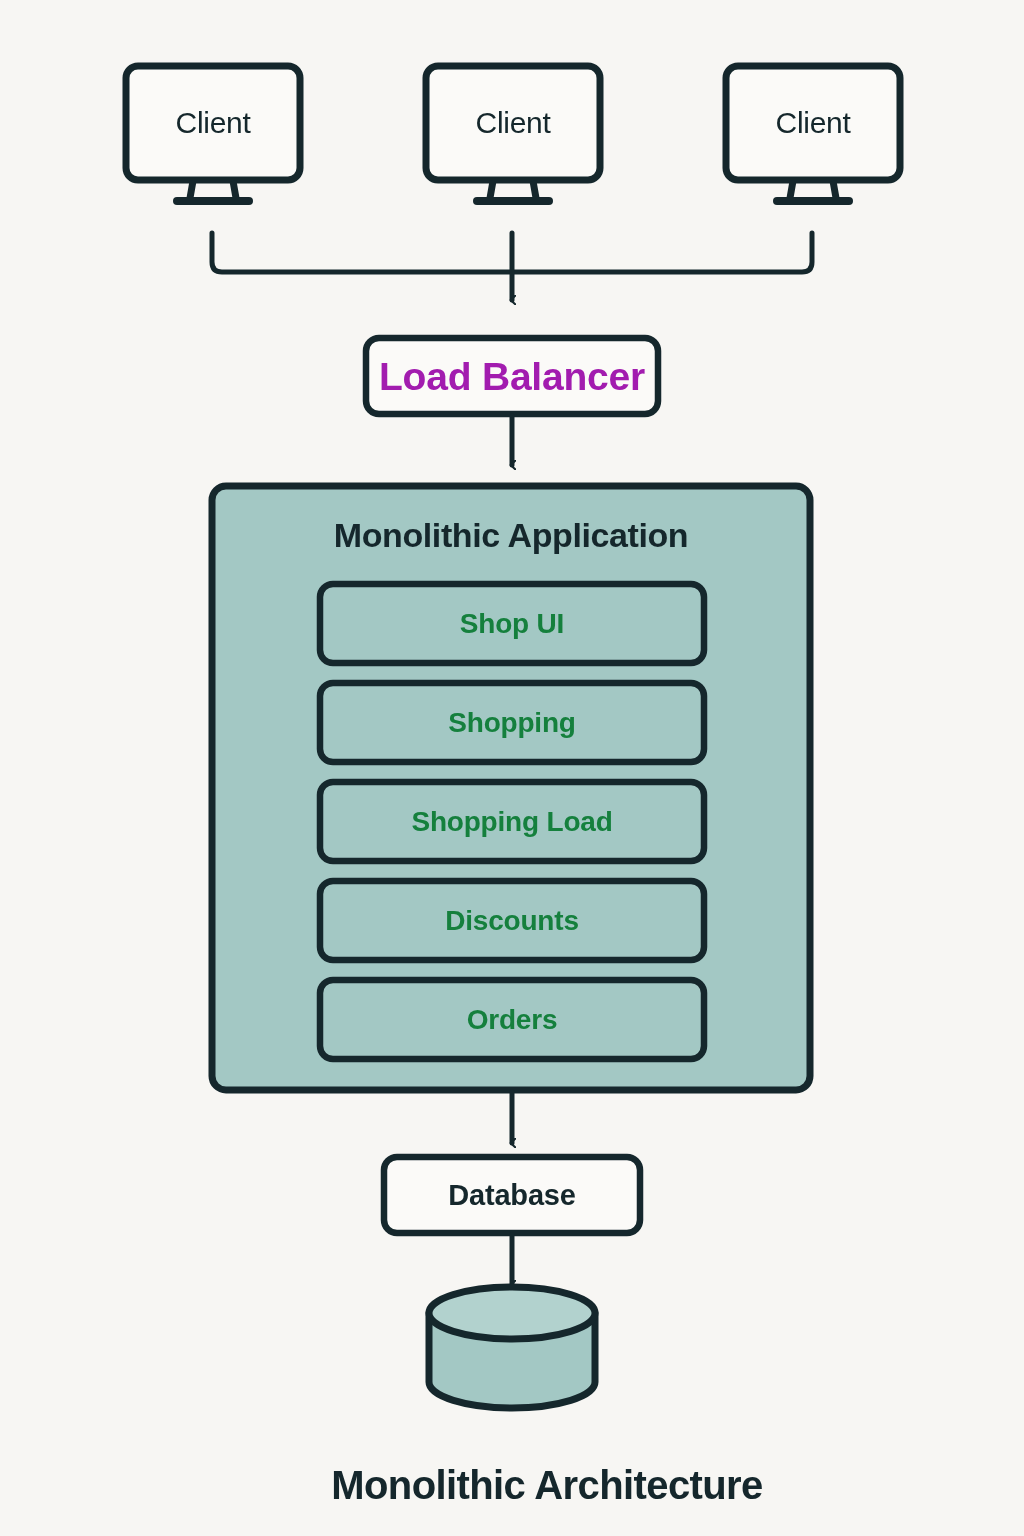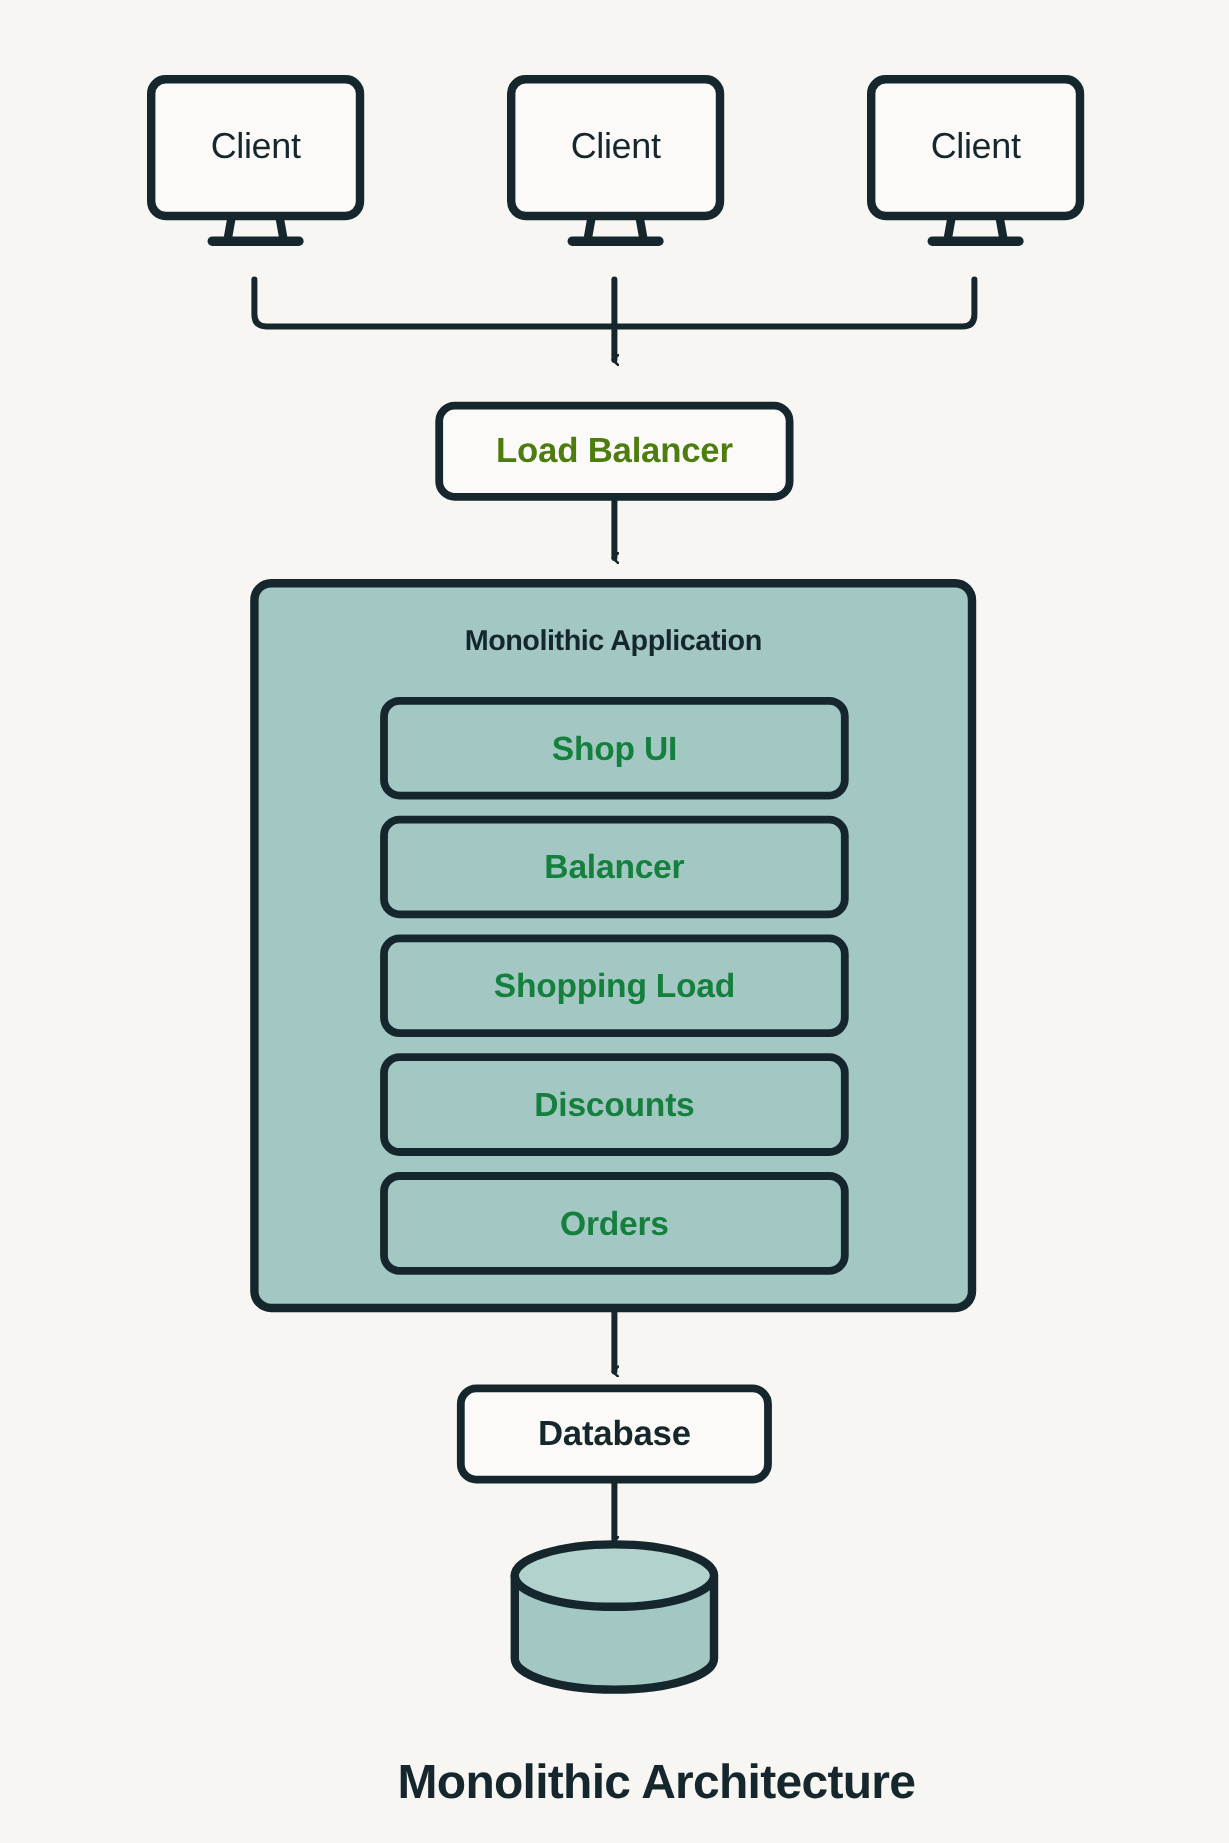--- a/index.html
+++ b/index.html
@@ -45,28 +45,28 @@
     letter-spacing: -0.3px;
   }
 
   .client-label {
     font-size: 30px;
     font-weight: 400;
     color: #15272c;
   }
 
   .lb-label {
-    font-size: 29px;
+    font-size: 39px;
     font-weight: 700;
-    color: #4d7c0f;
+    color: #a21caf;
     letter-spacing: -0.2px;
   }
 
   .mono-title {
-    font-size: 24px;
+    font-size: 34px;
     font-weight: 700;
     color: #15272c;
     letter-spacing: -0.4px;
   }
 
   .module-label {
     font-size: 28px;
     font-weight: 700;
     color: #15803d;
     letter-spacing: -0.2px;
@@ -147,21 +147,21 @@
 
   <div class="lbl client-label" style="left:126px; top:66px; width:174px; height:114px;">Client</div>
   <div class="lbl client-label" style="left:426px; top:66px; width:174px; height:114px;">Client</div>
   <div class="lbl client-label" style="left:726px; top:66px; width:174px; height:114px;">Client</div>
 
   <div class="lbl lb-label" style="left:366px; top:338px; width:292px; height:76px;">Load Balancer</div>
 
   <div class="lbl mono-title" style="left:212px; top:506px; width:598px; height:58px;">Monolithic Application</div>
 
   <div class="lbl module-label" style="left:320px; top:584px; width:384px; height:79px;">Shop UI</div>
-  <div class="lbl module-label" style="left:320px; top:683px; width:384px; height:79px;">Balancer</div>
+  <div class="lbl module-label" style="left:320px; top:683px; width:384px; height:79px;">Shopping</div>
   <div class="lbl module-label" style="left:320px; top:782px; width:384px; height:79px;">Shopping Load</div>
   <div class="lbl module-label" style="left:320px; top:881px; width:384px; height:79px;">Discounts</div>
   <div class="lbl module-label" style="left:320px; top:980px; width:384px; height:79px;">Orders</div>
 
   <div class="lbl db-label" style="left:384px; top:1157px; width:256px; height:76px;">Database</div>
 
   <div class="lbl diagram-title" style="left:0px; top:1455px; width:1024px; height:60px;margin-left:35px;">Monolithic Architecture</div>
 
 </div>
 

